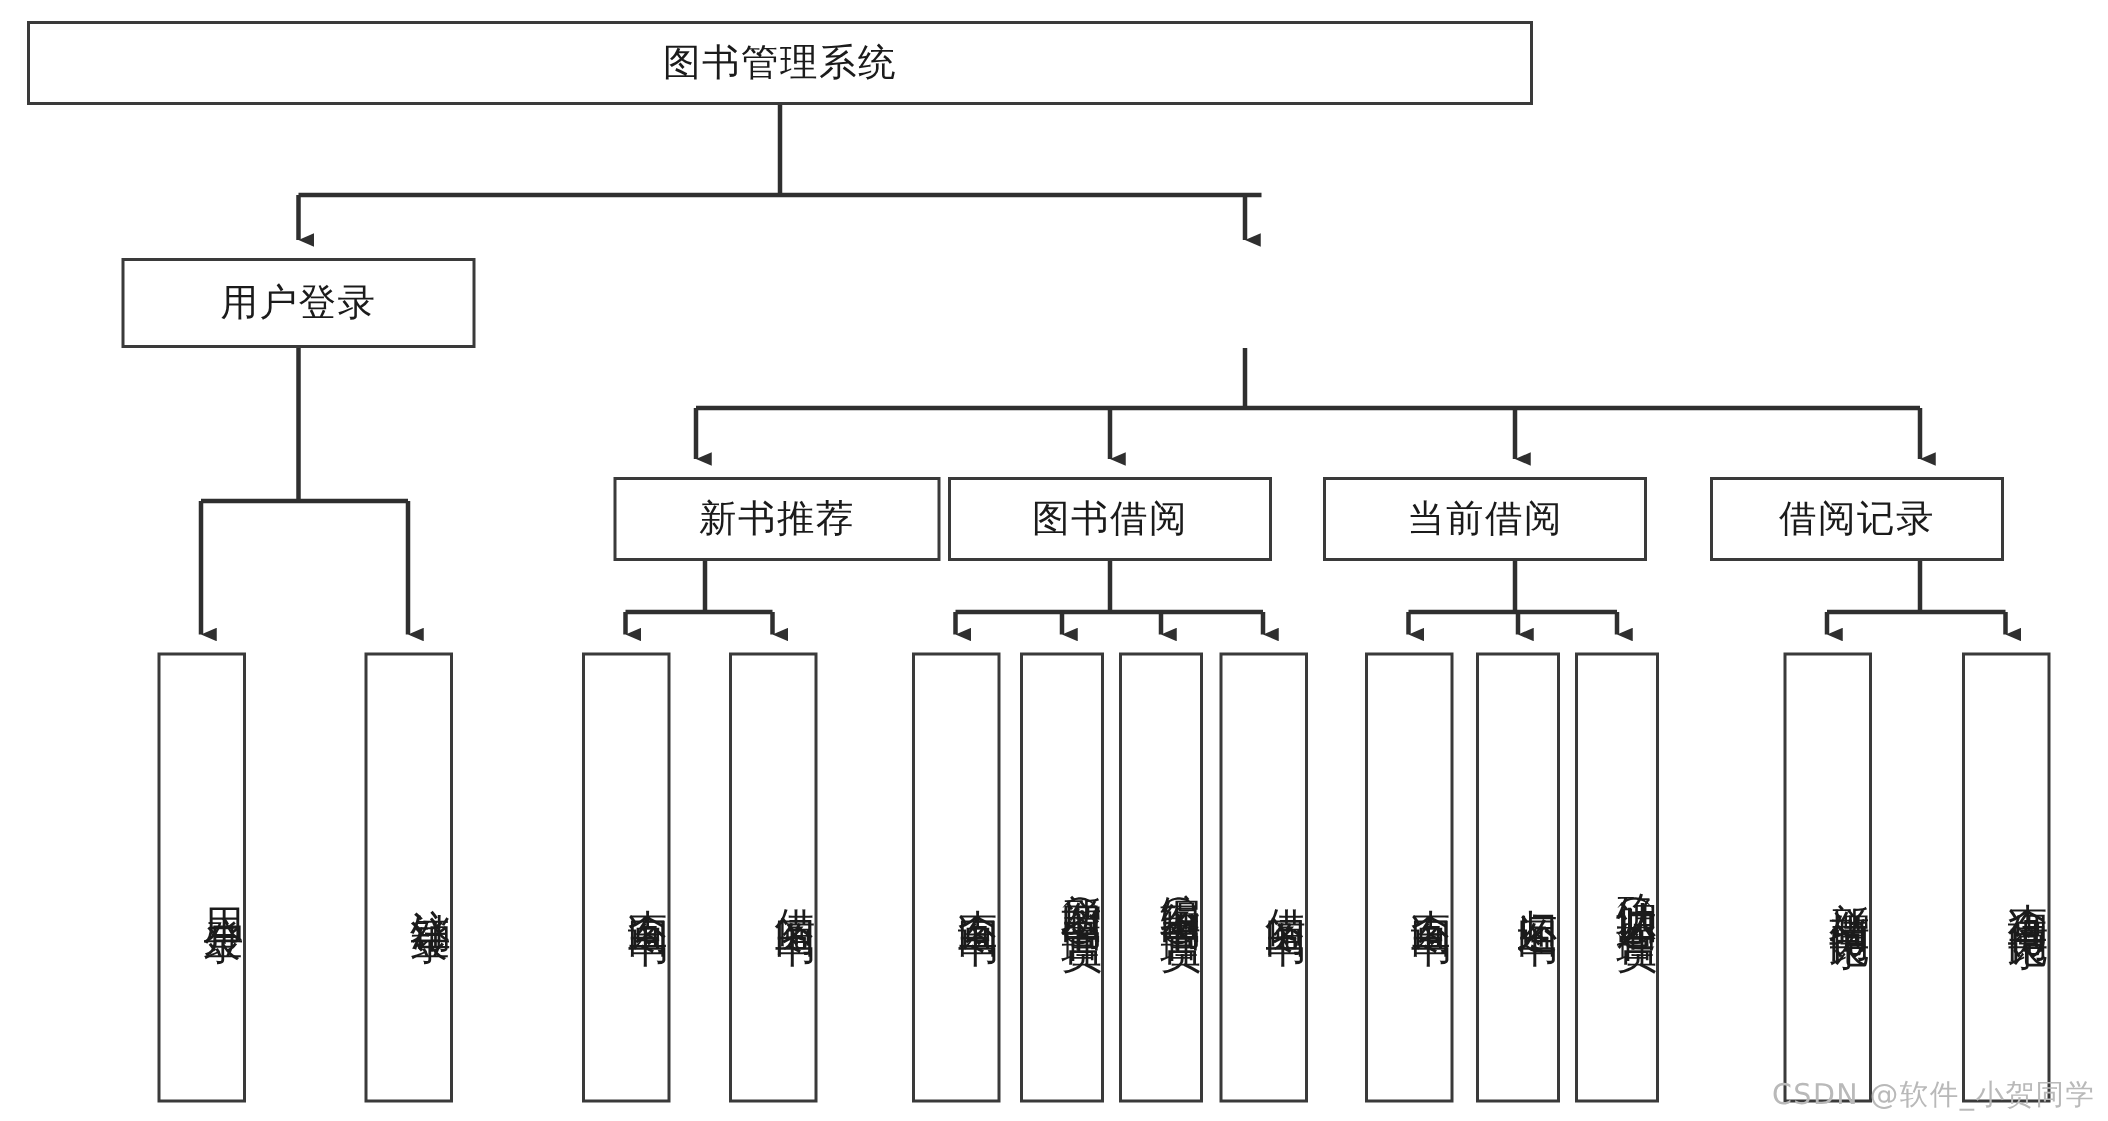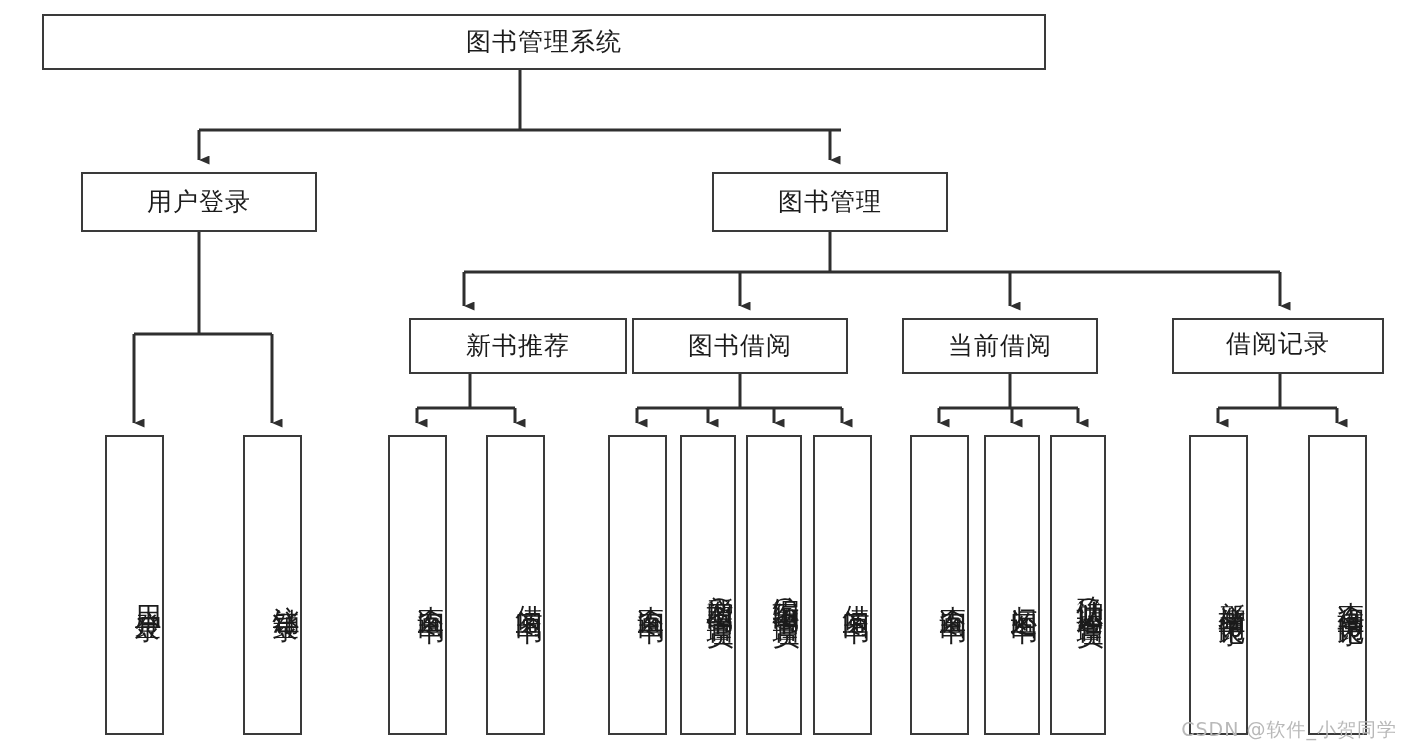--- a/index.html
+++ b/index.html
@@ -118,41 +118,38 @@
       <path d="M1012,408 L1012,423" marker-end="url(#arw)"></path>
       <path d="M1078,408 L1078,423" marker-end="url(#arw)"></path>
 
       <path d="M1280,374 L1280,408"></path>
       <path d="M1218,408 L1337,408"></path>
       <path d="M1218,408 L1218,423" marker-end="url(#arw)"></path>
       <path d="M1337,408 L1337,423" marker-end="url(#arw)"></path>
     </g>
   </svg>
 
-  <div class="node root horiz" style="left:18px;top:14px;width:1004px;height:56px;margin-left:24px;">
+  <div class="node root horiz" style="left:18px;top:14px;width:1004px;height:56px;">
     <span>图书管理系统</span>
   </div>
 
   <div class="node horiz" style="left:81px;top:172px;width:236px;height:60px;">
     <span>用户登录</span>
-  </div>
-  <div class="node horiz" style="left:712px;top:172px;width:236px;height:60px;">
-    <span>图书管理</span>
   </div>
 
   <div class="node horiz" style="left:361px;top:318px;width:218px;height:56px;margin-left:48px;">
     <span>新书推荐</span>
   </div>
   <div class="node horiz" style="left:632px;top:318px;width:216px;height:56px;text-align:right;">
     <span>图书借阅</span>
   </div>
-  <div class="node horiz" style="left:902px;top:318px;width:196px;height:56px;">
+  <div class="node horiz" style="left:882px;top:318px;width:216px;height:56px;">
     <span>当前借阅</span>
   </div>
-  <div class="node horiz" style="left:1172px;top:318px;width:212px;height:56px;font-family:Liberation Mono, monospace;">
+  <div class="node horiz" style="left:1140px;top:318px;width:196px;height:56px;">
     <span>借阅记录</span>
   </div>
 
   <div class="node vert" style="left:105px;top:435px;width:59px;height:300px;">
     <span>用户登录</span>
   </div>
   <div class="node vert" style="left:243px;top:435px;width:59px;height:300px;">
     <span>注销登录</span>
   </div>
   <div class="node vert" style="left:388px;top:435px;width:59px;height:300px;">

